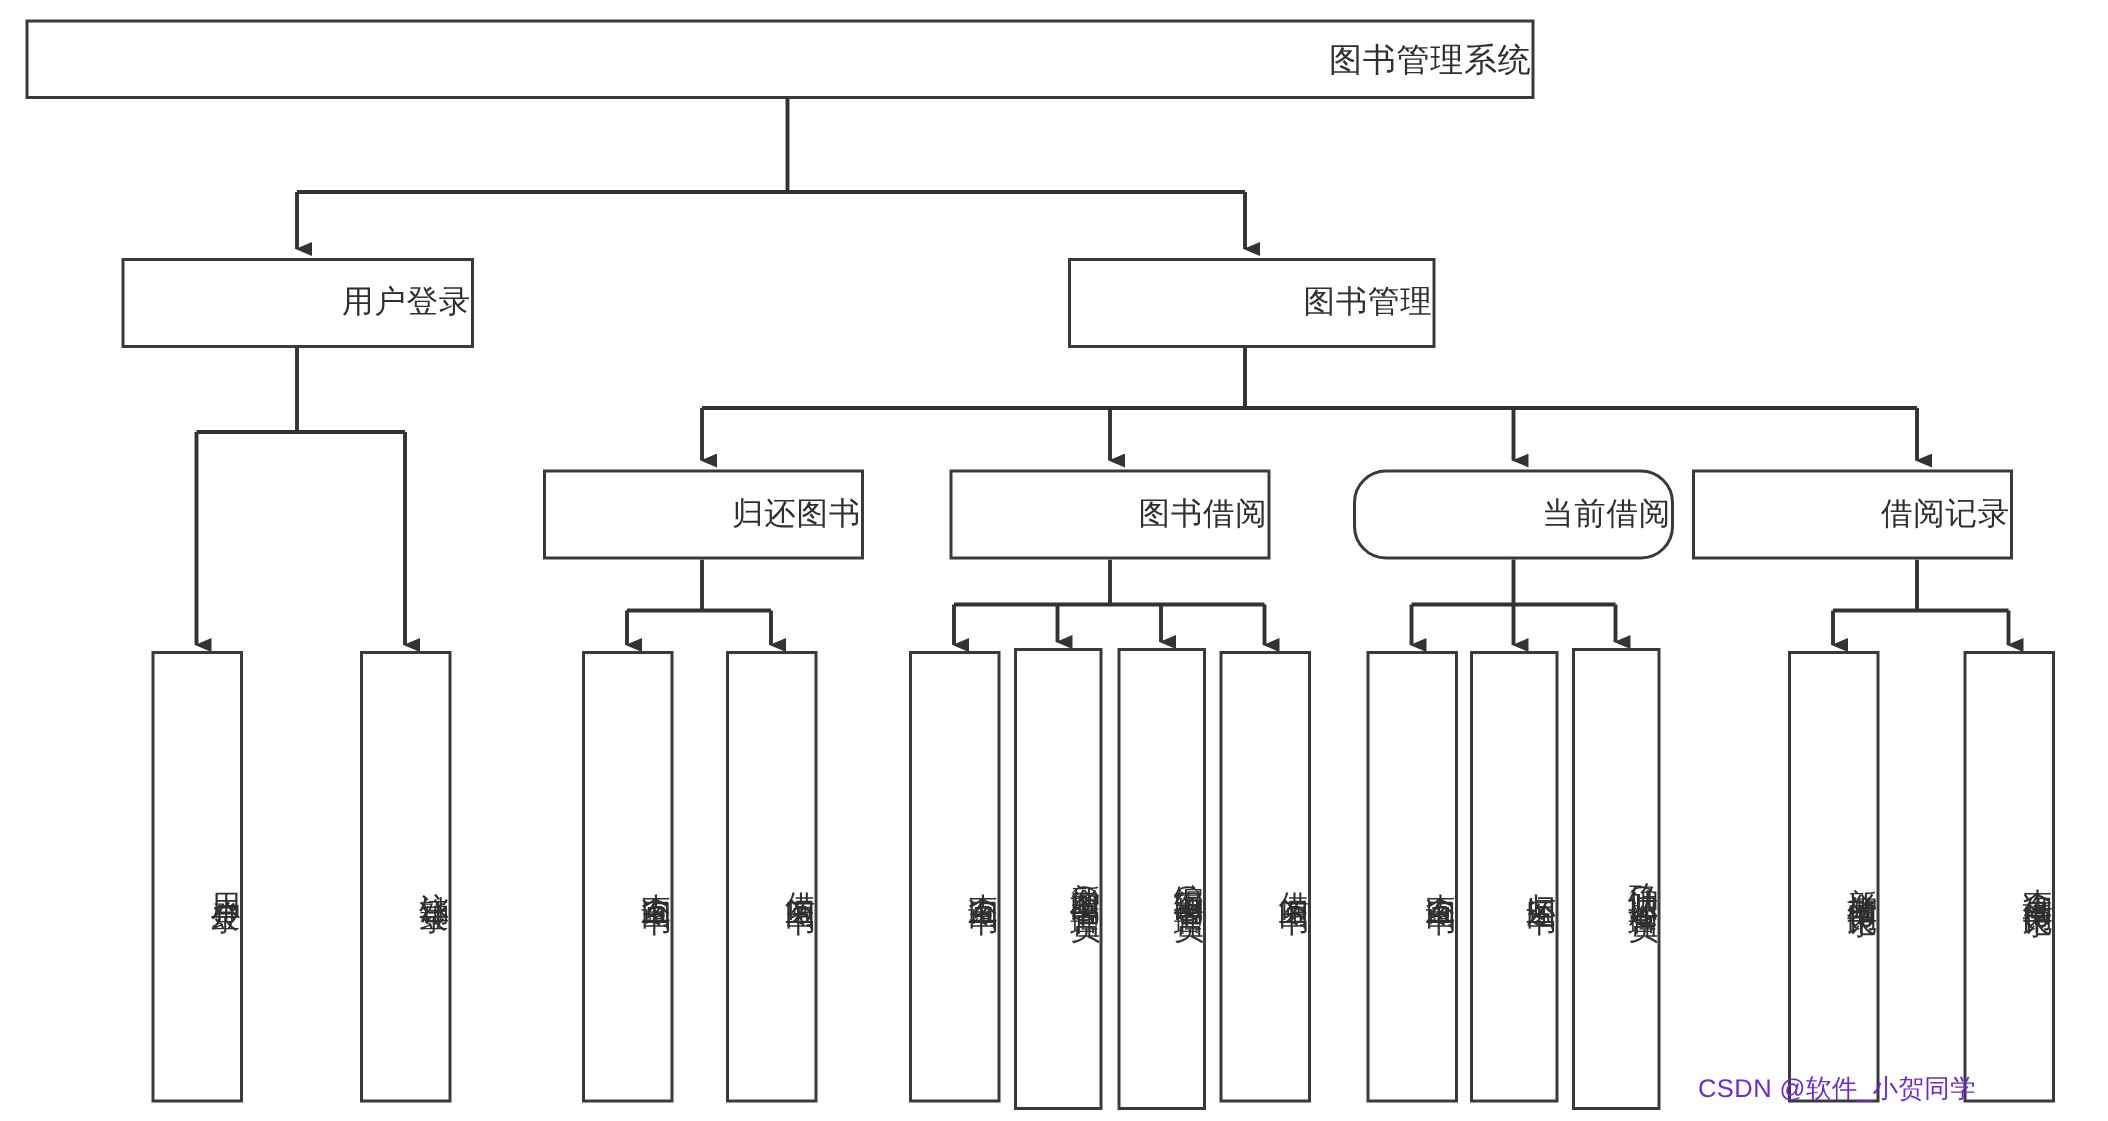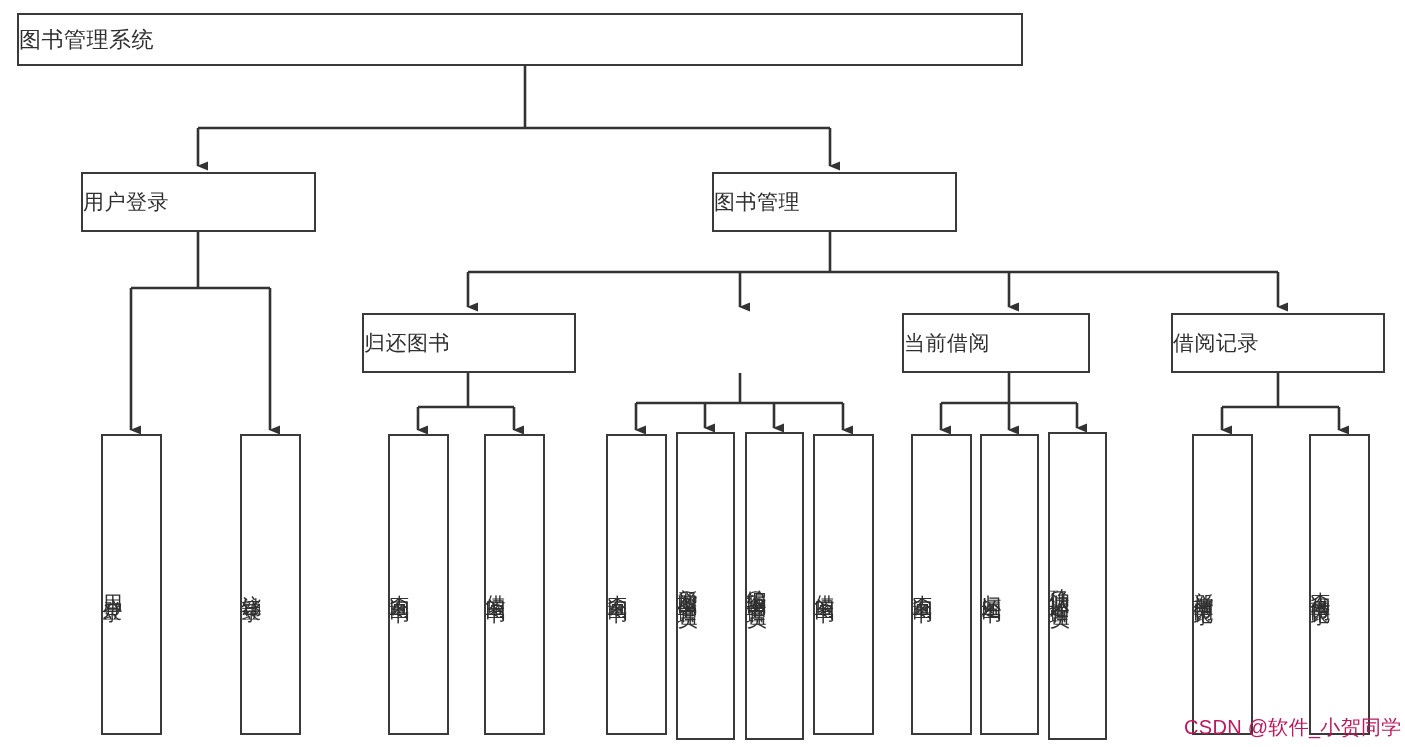--- a/index.html
+++ b/index.html
@@ -27,21 +27,21 @@
     height: 747px;
     pointer-events: none;
   }
   .node {
     position: absolute;
     box-sizing: border-box;
     background: #ffffff;
     border: 2px solid #3a3a3a;
     display: flex;
     align-items: center;
-    justify-content: flex-start;
+    justify-content: flex-end;
     overflow: hidden;
   }
   .node-label {
     color: #2f2f2f;
     font-size: 21px;
     line-height: 1.18;
     letter-spacing: 0.5px;
     white-space: nowrap;
     text-align: center;
   }
@@ -53,24 +53,24 @@
     line-height: 1;
   }
   .node.root {
     border-width: 2px;
   }
   .node.root .node-label {
     font-size: 22px;
   }
   .watermark {
     position: absolute;
-    left: 1184px;
+    left: 1132px;
     top: 714px;
-    font-size: 20px;
-    color: #be185d;
+    font-size: 17px;
+    color: #6d28d9;
     white-space: nowrap;
     letter-spacing: 0.3px;
     font-family: "Liberation Sans", "DejaVu Sans", sans-serif;
   }
 </style>
 </head>
 <body>
 
 <div id="diagram-root">
 
@@ -132,24 +132,27 @@
   <div class="node" style="left:81px; top:172px; width:235px; height:60px;">
     <span class="node-label">用户登录</span>
   </div>
   <div class="node" style="left:712px; top:172px; width:245px; height:60px;">
     <span class="node-label">图书管理</span>
   </div>
 
   <div class="node" style="left:362px; top:313px; width:214px; height:60px;">
     <span class="node-label">归还图书</span>
   </div>
-  <div class="node" style="left:902px; top:313px; width:188px; height:60px;">
+  <div class="node" style="left:633px; top:313px; width:214px; height:60px;">
+    <span class="node-label">图书借阅</span>
+  </div>
+  <div class="node" style="left:902px; top:313px; width:214px; height:60px;border-radius:22px;">
     <span class="node-label">当前借阅</span>
   </div>
-  <div class="node" style="left:1171px; top:313px; width:214px; height:60px;">
+  <div class="node" style="left:1128px; top:313px; width:214px; height:60px;">
     <span class="node-label">借阅记录</span>
   </div>
 
   <div class="node vertical" style="left:101px; top:434px; width:61px; height:301px;">
     <span class="node-label">用户登录</span>
   </div>
   <div class="node vertical" style="left:240px; top:434px; width:61px; height:301px;">
     <span class="node-label">注销登录</span>
   </div>
 

